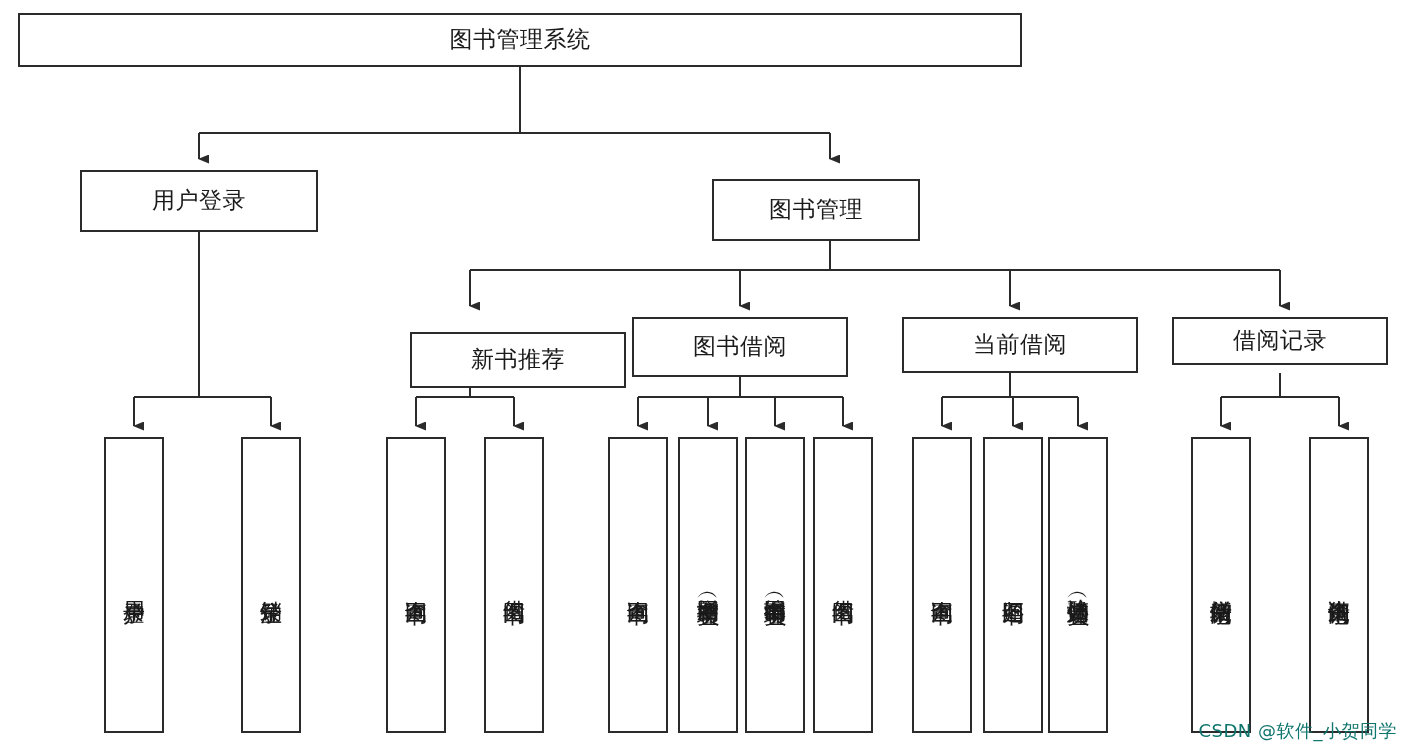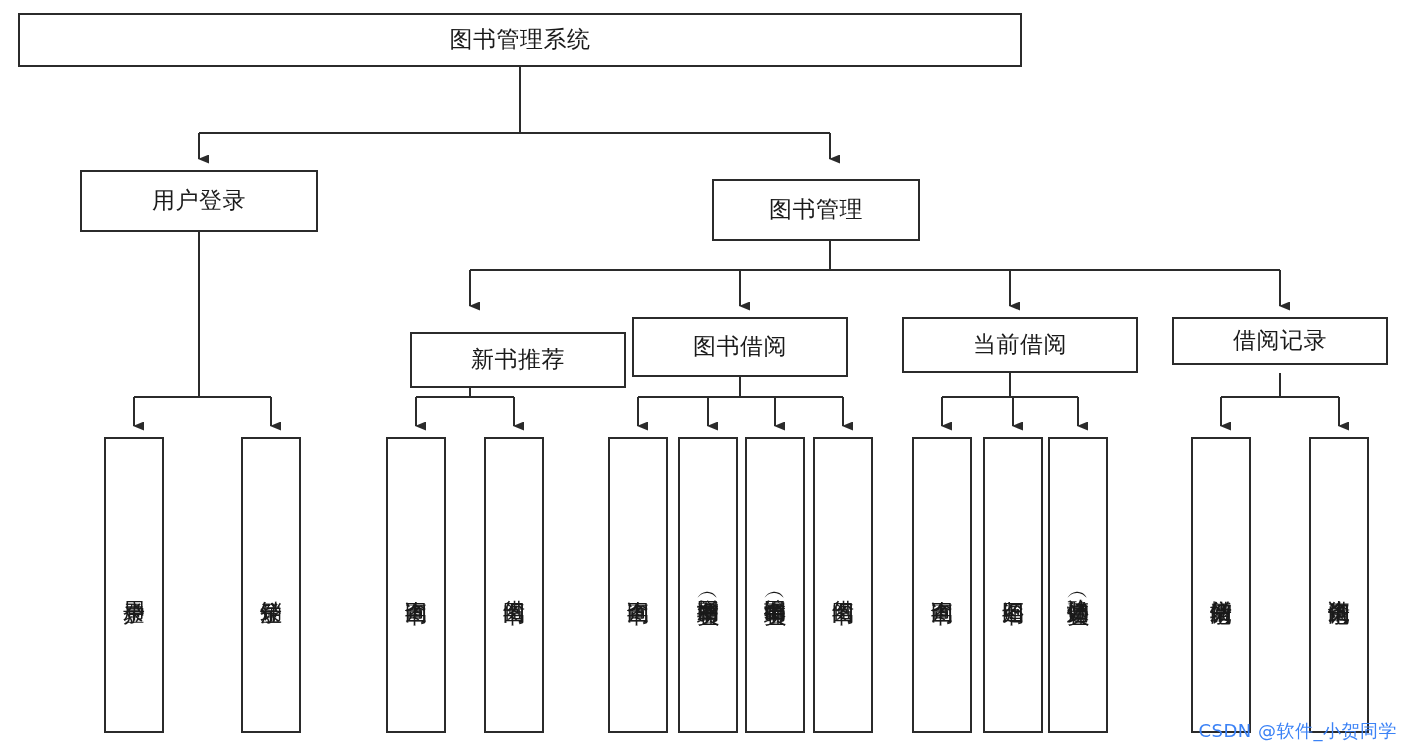--- a/index.html
+++ b/index.html
@@ -51,21 +51,21 @@
     letter-spacing: 1px;
   }
   .leaf-box .node-label-v {
     max-height: 280px;
   }
   #watermark {
     position: absolute;
     right: 8px;
     bottom: 4px;
     font-size: 18px;
-    color: #3b82f6;
+    color: #0f766e;
     white-space: nowrap;
     letter-spacing: 0.5px;
     pointer-events: none;
   }
 </style>
 </head>
 <body>
 
 <div id="diagram-root">
 

